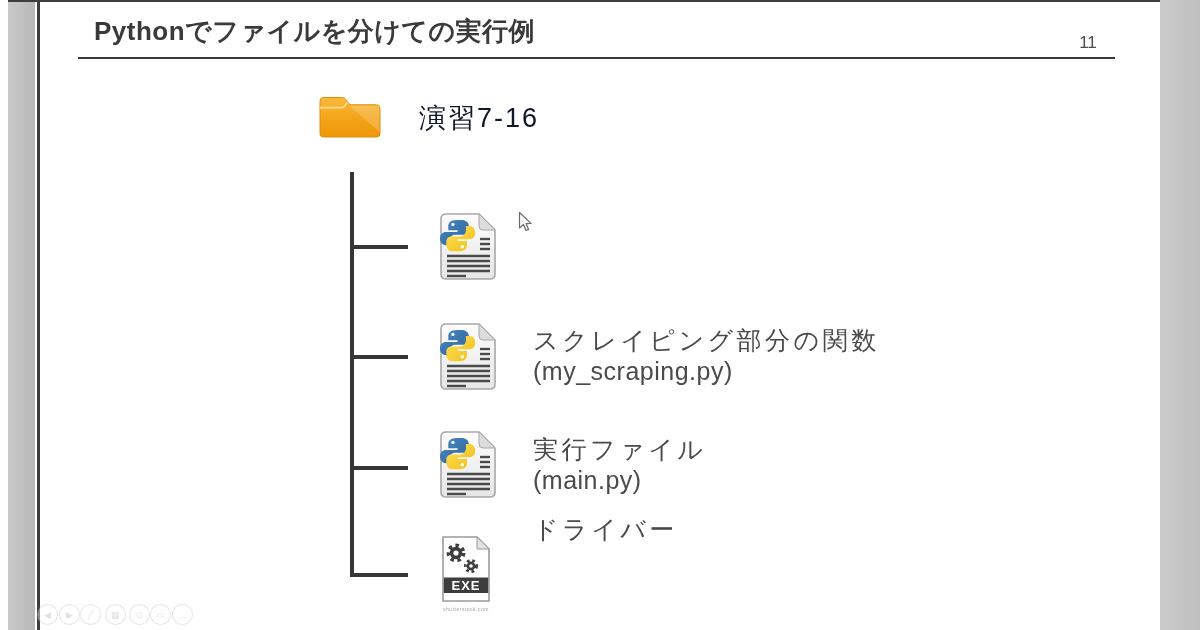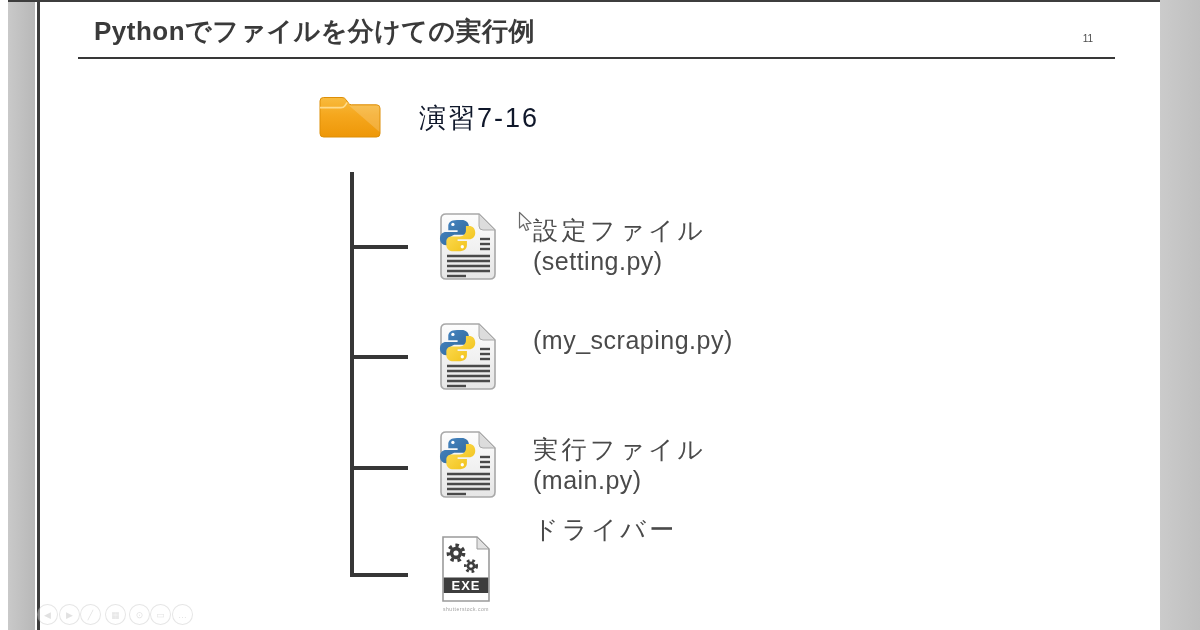--- a/index.html
+++ b/index.html
@@ -9,21 +9,21 @@
   
   .graybar{position:absolute;top:0;height:630px;}
   .graybar.left{left:8px;width:27px;background:linear-gradient(90deg,#c9c9c9,#b8b8b8);}
   .graybar.right{left:1160px;width:40px;background:linear-gradient(90deg,#cbcbcb,#bfbfbf);}
   .slide-border-left{position:absolute;left:37px;top:0;width:3px;height:630px;background:#3d3d3d;}
   .slide-border-top{position:absolute;left:8px;top:0;width:1152px;height:2px;background:#3d3d3d;}
 
   
   .title{position:absolute;left:94px;top:14px;font-size:26px;font-weight:600;color:#3a3a3a;letter-spacing:0.5px;white-space:nowrap;}
   .title-underline{position:absolute;left:78px;top:57px;width:1037px;height:2px;background:#383838;}
-  .page-number{position:absolute;left:1070px;top:33px;width:36px;text-align:center;font-size:10px;color:#4c4c4c;}
+  .page-number{position:absolute;left:1070px;top:33px;width:36px;text-align:center;font-size:17px;color:#4c4c4c;}
 
   
   .folder-icon{position:absolute;left:316px;top:87px;}
   .folder-label{position:absolute;left:419px;top:100px;font-size:27px;color:#0f172a;letter-spacing:2px;white-space:nowrap;}
 
   
   .tree-line{position:absolute;background:#363636;}
   .tree-v{left:350px;top:172px;width:4px;height:405px;}
   .tree-b{left:350px;width:58px;height:4px;}
   .tree-b1{top:245px;} .tree-b2{top:355px;} .tree-b3{top:466px;} .tree-b4{top:573px;}
@@ -109,24 +109,20 @@
       <line x1="44" y1="28" x2="54" y2="28"></line>
         <line x1="44" y1="33" x2="54" y2="33"></line>
         <line x1="44" y1="38" x2="54" y2="38"></line>
       <line x1="11" y1="45" x2="54" y2="45"></line>
         <line x1="11" y1="50" x2="54" y2="50"></line>
       <line x1="11" y1="55" x2="54" y2="55"></line>
         <line x1="11" y1="60" x2="54" y2="60"></line>
       <line x1="11" y1="65" x2="30" y2="65"></line>
     </g>
   </svg>
-  <div class="file-label fl1">
-    <span class="jp">設定ファイル</span>
-    <span class="en">(setting.py)</span>
-  </div>
 
   <svg class="file-icon fi2" width="62" height="70" viewBox="0 0 62 70">
     <path d="M10 3 h33 l16 16 v44 q0 5 -5 5 h-44 q-5 0 -5 -5 v-55 q0 -5 5 -5 z" fill="url(#docGrad)" stroke="#a8a8a8" stroke-width="1.6"></path>
     <path d="M43 3 l16 16 h-12 q-4 0 -4 -4 z" fill="#dcdcdc" stroke="#a8a8a8" stroke-width="1"></path>
     <g transform="translate(2,5) scale(0.98)">
       <path d="M19.5 4 c-7 0 -9 3 -9 6.5 v4 h9.5 v1.8 H8.2 c-3.6 0 -6.2 2.6 -6.2 6.7 c0 4.1 2.6 6.8 6.2 6.8 h3.3 v-4.6 c0 -3.4 2.9 -6 6.3 -6 h8.6 c3 0 5.1 -2.2 5.1 -5.2 v-3.5 C31.5 6.4 28 4 24.5 4 z" fill="url(#pyBlue)"></path>
       <circle cx="15.2" cy="8.6" r="1.7" fill="#ffffff"></circle>
       <path d="M20.5 36 c7 0 9 -3 9 -6.5 v-4 h-9.5 v-1.8 h11.8 c3.6 0 6.2 -2.6 6.2 -6.7 c0 -4.1 -2.6 -6.8 -6.2 -6.8 h-3.3 v4.6 c0 3.4 -2.9 6 -6.3 6 h-8.6 c-3 0 -5.1 2.2 -5.1 5.2 v3.5 c0 4.1 3.5 6.5 7 6.5 z" fill="url(#pyYellow)"></path>
       <circle cx="24.8" cy="31.4" r="1.7" fill="#ffffff"></circle>
     </g>
@@ -135,20 +131,21 @@
         <line x1="44" y1="33" x2="54" y2="33"></line>
         <line x1="44" y1="38" x2="54" y2="38"></line>
       <line x1="11" y1="45" x2="54" y2="45"></line>
         <line x1="11" y1="50" x2="54" y2="50"></line>
       <line x1="11" y1="55" x2="54" y2="55"></line>
         <line x1="11" y1="60" x2="54" y2="60"></line>
       <line x1="11" y1="65" x2="30" y2="65"></line>
     </g>
   </svg>
   <div class="file-label fl2">
+    <span class="jp">スクレイピング部分の関数</span>
     <span class="en">(my_scraping.py)</span>
   </div>
 
   <svg class="file-icon fi3" width="62" height="70" viewBox="0 0 62 70">
     <path d="M10 3 h33 l16 16 v44 q0 5 -5 5 h-44 q-5 0 -5 -5 v-55 q0 -5 5 -5 z" fill="url(#docGrad)" stroke="#a8a8a8" stroke-width="1.6"></path>
     <path d="M43 3 l16 16 h-12 q-4 0 -4 -4 z" fill="#dcdcdc" stroke="#a8a8a8" stroke-width="1"></path>
     <g transform="translate(2,5) scale(0.98)">
       <path d="M19.5 4 c-7 0 -9 3 -9 6.5 v4 h9.5 v1.8 H8.2 c-3.6 0 -6.2 2.6 -6.2 6.7 c0 4.1 2.6 6.8 6.2 6.8 h3.3 v-4.6 c0 -3.4 2.9 -6 6.3 -6 h8.6 c3 0 5.1 -2.2 5.1 -5.2 v-3.5 C31.5 6.4 28 4 24.5 4 z" fill="url(#pyBlue)"></path>
       <circle cx="15.2" cy="8.6" r="1.7" fill="#ffffff"></circle>
       <path d="M20.5 36 c7 0 9 -3 9 -6.5 v-4 h-9.5 v-1.8 h11.8 c3.6 0 6.2 -2.6 6.2 -6.7 c0 -4.1 -2.6 -6.8 -6.2 -6.8 h-3.3 v4.6 c0 3.4 -2.9 6 -6.3 6 h-8.6 c-3 0 -5.1 2.2 -5.1 5.2 v3.5 c0 4.1 3.5 6.5 7 6.5 z" fill="url(#pyYellow)"></path>

